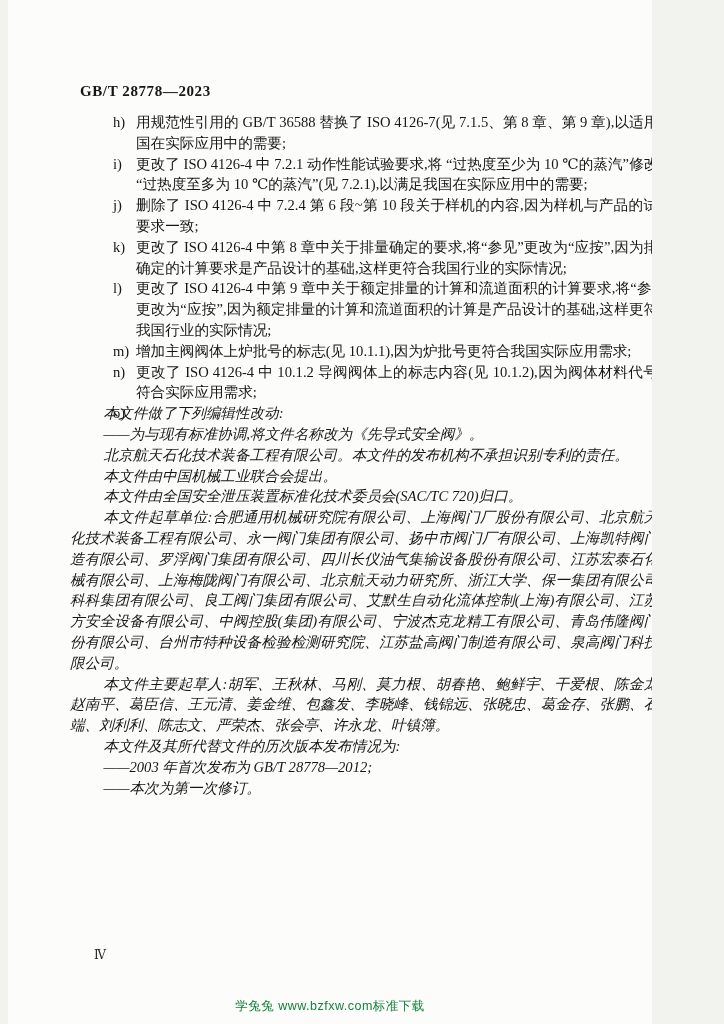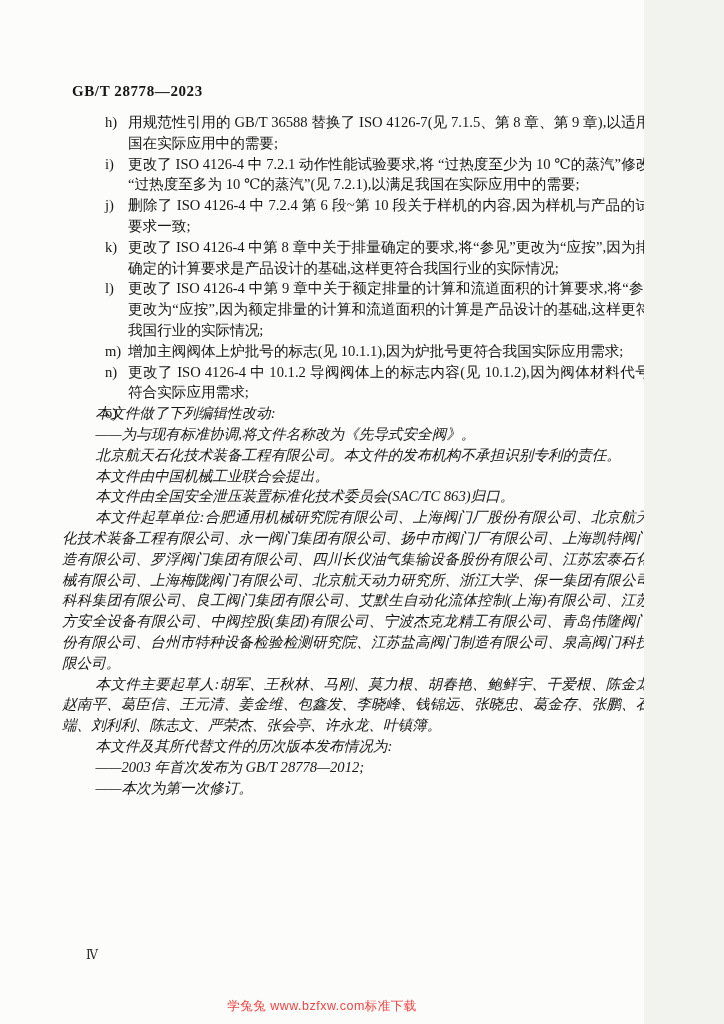--- a/index.html
+++ b/index.html
@@ -7,20 +7,21 @@
     width:724px;height:1024px;
     background:#f2f2ef;
     font-family:"Liberation Serif","DejaVu Serif",serif;
   }
   .page{
     position:relative;
     width:644px;height:1024px;
     background:#fcfcfa;
     color:#161616;
     overflow:hidden;
+    margin-left:8px;
   }
   .doc-number{
     position:absolute;
     left:72px;top:83px;
     font-size:15px;
     font-weight:bold;
     letter-spacing:0.6px;
     white-space:nowrap;
   }
   .content{
@@ -49,21 +50,21 @@
     left:86px;top:948px;
     font-size:12px;
     letter-spacing:1px;
     color:#2a2a2a;
   }
   .watermark{
     position:absolute;
     left:0;right:0;top:998px;
     text-align:center;
     font-size:12.5px;
-    color:#ef4444;
+    color:#15803d;
     font-family:"Liberation Sans","DejaVu Sans",sans-serif;
     letter-spacing:0.5px;
   }
 </style>
 </head>
 <body>
 
 <div class="page">
 
   <div class="doc-number">GB/T 28778—2023</div>
@@ -99,21 +100,21 @@
       <span>更改了 ISO 4126-4 中 10.1.2 导阀阀体上的标志内容(见 10.1.2),因为阀体材料代号更符合实际应用需求;</span>
     </div>
     <div class="change-item">
       <span class="change-label">o)</span>
     </div>
 
     <p class="para">本文件做了下列编辑性改动:</p>
     <p class="para">——为与现有标准协调,将文件名称改为《先导式安全阀》。</p>
     <p class="para">北京航天石化技术装备工程有限公司。本文件的发布机构不承担识别专利的责任。</p>
     <p class="para">本文件由中国机械工业联合会提出。</p>
-    <p class="para">本文件由全国安全泄压装置标准化技术委员会(SAC/TC 863)归口。</p>
+    <p class="para">本文件由全国安全泄压装置标准化技术委员会(SAC/TC 720)归口。</p>
     <p class="para">本文件起草单位:合肥通用机械研究院有限公司、上海阀门厂股份有限公司、北京航天石化技术装备工程有限公司、永一阀门集团有限公司、扬中市阀门厂有限公司、上海凯特阀门制造有限公司、罗浮阀门集团有限公司、四川长仪油气集输设备股份有限公司、江苏宏泰石化机械有限公司、上海梅陇阀门有限公司、北京航天动力研究所、浙江大学、保一集团有限公司、科科集团有限公司、良工阀门集团有限公司、艾默生自动化流体控制(上海)有限公司、江苏八方安全设备有限公司、中阀控股(集团)有限公司、宁波杰克龙精工有限公司、青岛伟隆阀门股份有限公司、台州市特种设备检验检测研究院、江苏盐高阀门制造有限公司、泉高阀门科技有限公司。</p>
     <p class="para">本文件主要起草人:胡军、王秋林、马刚、莫力根、胡春艳、鲍鲜宇、干爱根、陈金龙、赵南平、葛臣信、王元清、姜金维、包鑫发、李晓峰、钱锦远、张晓忠、葛金存、张鹏、石奇端、刘利利、陈志文、严荣杰、张会亭、许永龙、叶镇簿。</p>
     <p class="para">本文件及其所代替文件的历次版本发布情况为:</p>
     <p class="para">——2003 年首次发布为 GB/T 28778—2012;</p>
     <p class="para">——本次为第一次修订。</p>
 
   </div>
 
   <div class="page-number">Ⅳ</div>
 

